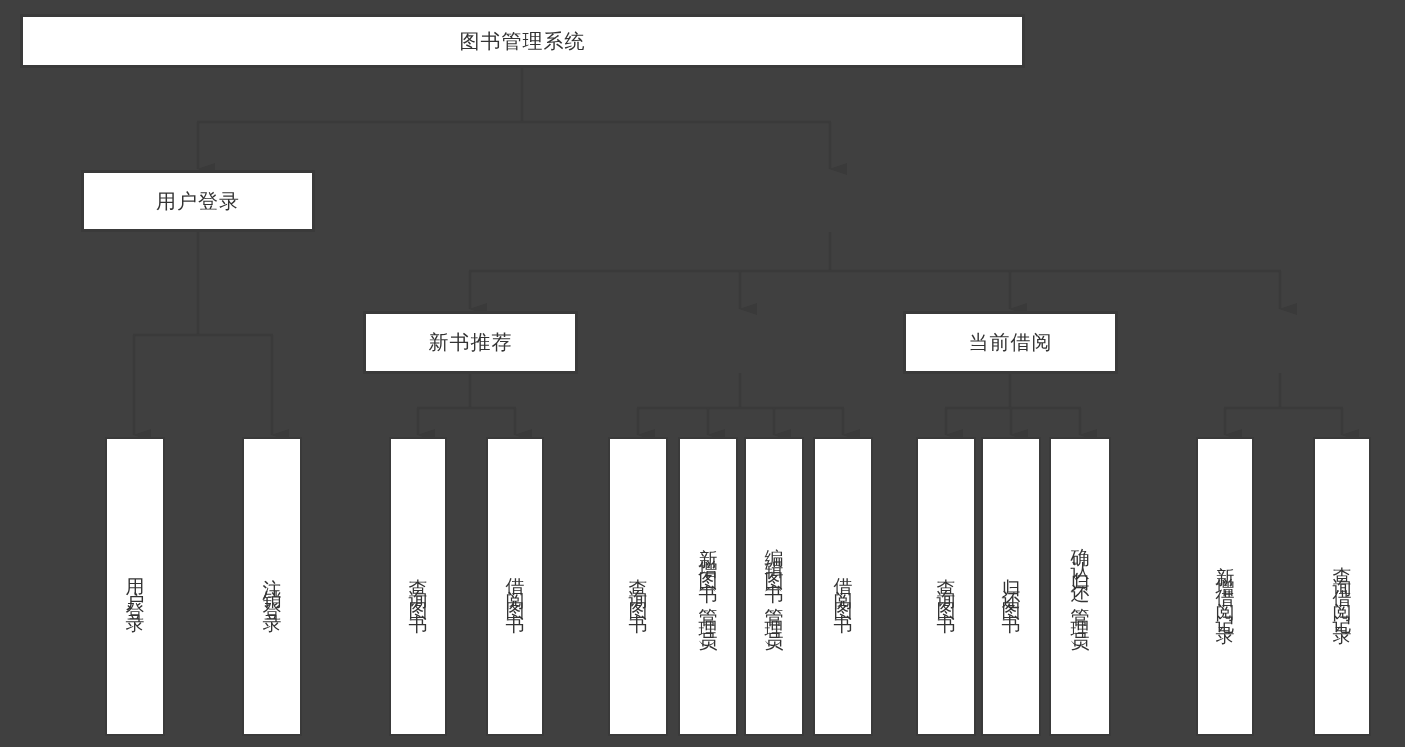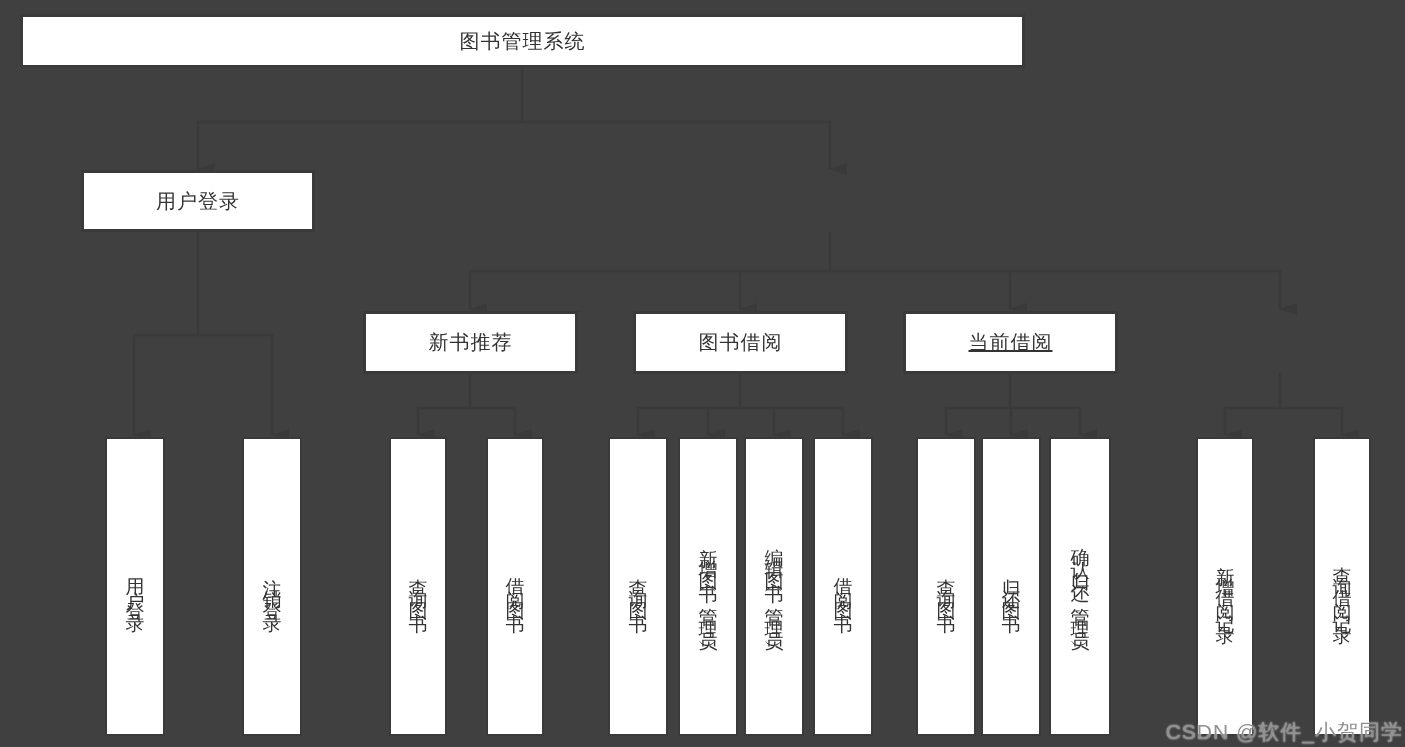--- a/index.html
+++ b/index.html
@@ -34,21 +34,21 @@
     color:#333333;
   }
   
   .n-root{left:20px;top:14px;width:1005px;height:54px;}
   
   .n-userlogin{left:81px;top:170px;width:234px;height:62px;}
   .n-bookmgmt{left:712px;top:170px;width:236px;height:62px;}
   
   .n-recommend{left:363px;top:311px;width:215px;height:63px;}
   .n-borrowing{left:633px;top:311px;width:215px;height:63px;}
-  .n-current{left:903px;top:311px;width:215px;height:63px;text-decoration:underline;}
+  .n-current{left:903px;top:311px;width:215px;height:63px;}
   .n-records{left:1173px;top:311px;width:215px;height:63px;}
   
   .leaf{top:437px;height:299px;border-width:2.5px;}
   .n-leaf-login{left:105px;width:60px;}
   .n-leaf-logout{left:242px;width:60px;}
   .n-rec-query{left:389px;width:58px;}
   .n-rec-borrow{left:486px;width:58px;}
   .n-bor-query{left:608px;width:60px;}
   .n-bor-add{left:678px;width:60px;}
   .n-bor-edit{left:744px;width:60px;}
@@ -127,23 +127,20 @@
     <span class="label">图书管理系统</span>
   </div>
 
   <div class="box h n-userlogin">
     <span class="label">用户登录</span>
   </div>
 
   <div class="box h n-recommend">
     <span class="label">新书推荐</span>
   </div>
-  <div class="box h n-borrowing">
-    <span class="label">图书借阅</span>
-  </div>
   <div class="box h n-current">
     <span class="label">当前借阅</span>
   </div>
 
   <div class="box v leaf n-leaf-login">
     <span class="label">用户登录</span>
   </div>
   <div class="box v leaf n-leaf-logout">
     <span class="label">注销登录</span>
   </div>
@@ -178,15 +175,14 @@
     <span class="label">确认归还（管理员）</span>
   </div>
 
   <div class="box v leaf n-recd-add">
     <span class="label">新增借阅记录</span>
   </div>
   <div class="box v leaf n-recd-query">
     <span class="label">查询借阅记录</span>
   </div>
 
-  <div class="watermark">CSDN @软件_小贺同学</div>
 
 </div>
 
 </body></html>

